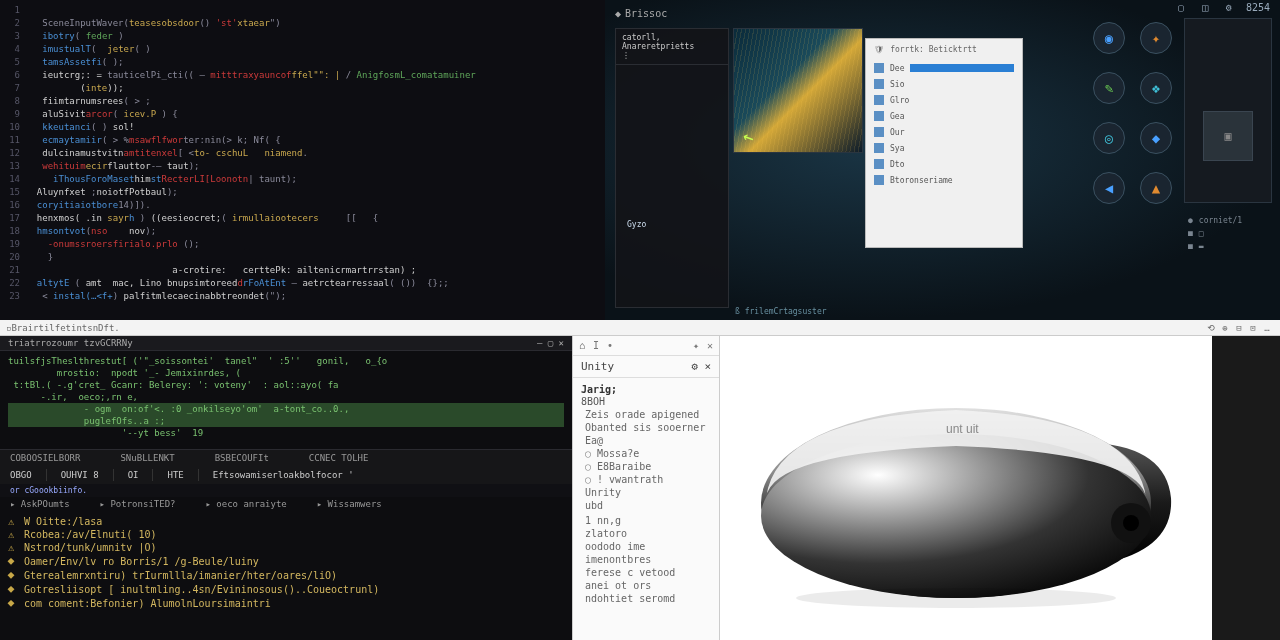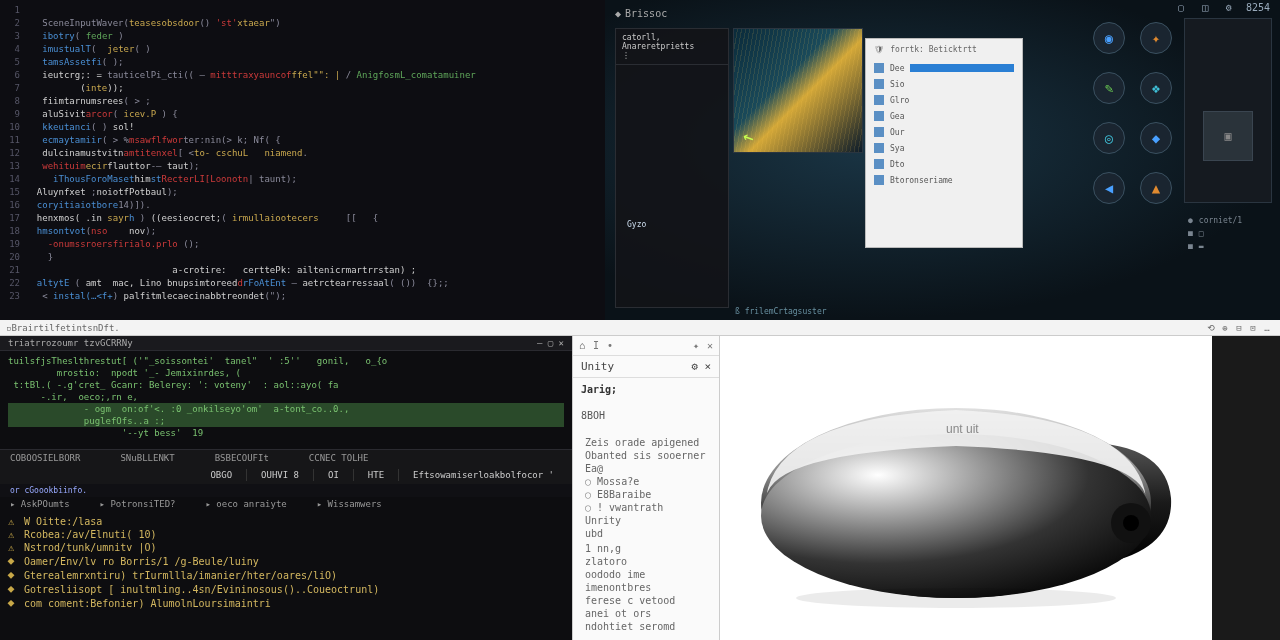--- a/index.html
+++ b/index.html
@@ -67,37 +67,37 @@
 
 
 .term-area { width: 572px; height: 304px; background: #0d0d10; position: relative; font-size: 10px; }
 .term-tab { background: #1a1a1e; color: #aaa; font-size: 9px; padding: 2px 8px; display: flex; justify-content: space-between; border-bottom: 1px solid #2a2a30; }
 .term-body { padding: 4px 8px; height: 98px; overflow: hidden; }
 .term-line { color: #8a9; font-size: 9px; line-height: 12px; white-space: pre; }
 .term-green { color: #7ac270; }
 .term-hl { background: #2a4a2a; }
 
 .tool-row { background: #161618; padding: 3px 10px; display: flex; gap: 40px; color: #999; font-size: 9px; border-top: 1px solid #2a2a30; }
-.tool-row2 { background: #161618; padding: 3px 18px; display: flex; gap: 14px; color: #ccc; font-size: 9px; align-items: center; justify-content: flex-end; }
+.tool-row2 { background: #161618; padding: 3px 10px; display: flex; gap: 14px; color: #ccc; font-size: 9px; align-items: center; }
 .tool-row2 .sep { width: 1px; height: 12px; background: #333; }
 .bc-row { background: #101014; padding: 2px 10px; color: #9af; font-size: 8px; }
 .build-row { background: #0d0d10; padding: 2px 10px; display: flex; gap: 30px; color: #999; font-size: 9px; }
 
 .log-area { padding: 4px 4px; }
 .log-line { display: flex; align-items: center; gap: 6px; font-size: 10px; color: #c8a848; padding: 1px 0; }
 .log-icon { width: 14px; text-align: center; }
 .log-path { color: #d4b860; }
 
 
 .unity-panel { width: 148px; height: 304px; background: #fafafa; border-left: 1px solid #ccc; border-right: 1px solid #ccc; font-size: 10px; }
 .unity-topbar { display: flex; gap: 8px; padding: 4px 6px; color: #777; border-bottom: 1px solid #ddd; }
 .unity-title { display: flex; justify-content: space-between; padding: 4px 8px; color: #444; border-bottom: 1px solid #ddd; font-size: 11px; }
 .unity-body { padding: 2px 8px; }
 .unity-heading { color: #333; font-weight: bold; margin-top: 4px; }
-.unity-sub { color: #555; margin: 15px 0; }
+.unity-sub { color: #555; margin: 1px 0; }
 .unity-item { color: #666; padding: 1px 0 1px 4px; }
 .unity-item.bullet::before { content: "○ "; color: #888; }
 
 
 .vr-area { width: 492px; height: 304px; background: #ffffff; display: flex; align-items: center; justify-content: center; }
 .vr-area svg { width: 440px; height: 280px; }
 </style>
 </head>
 <body>
 

